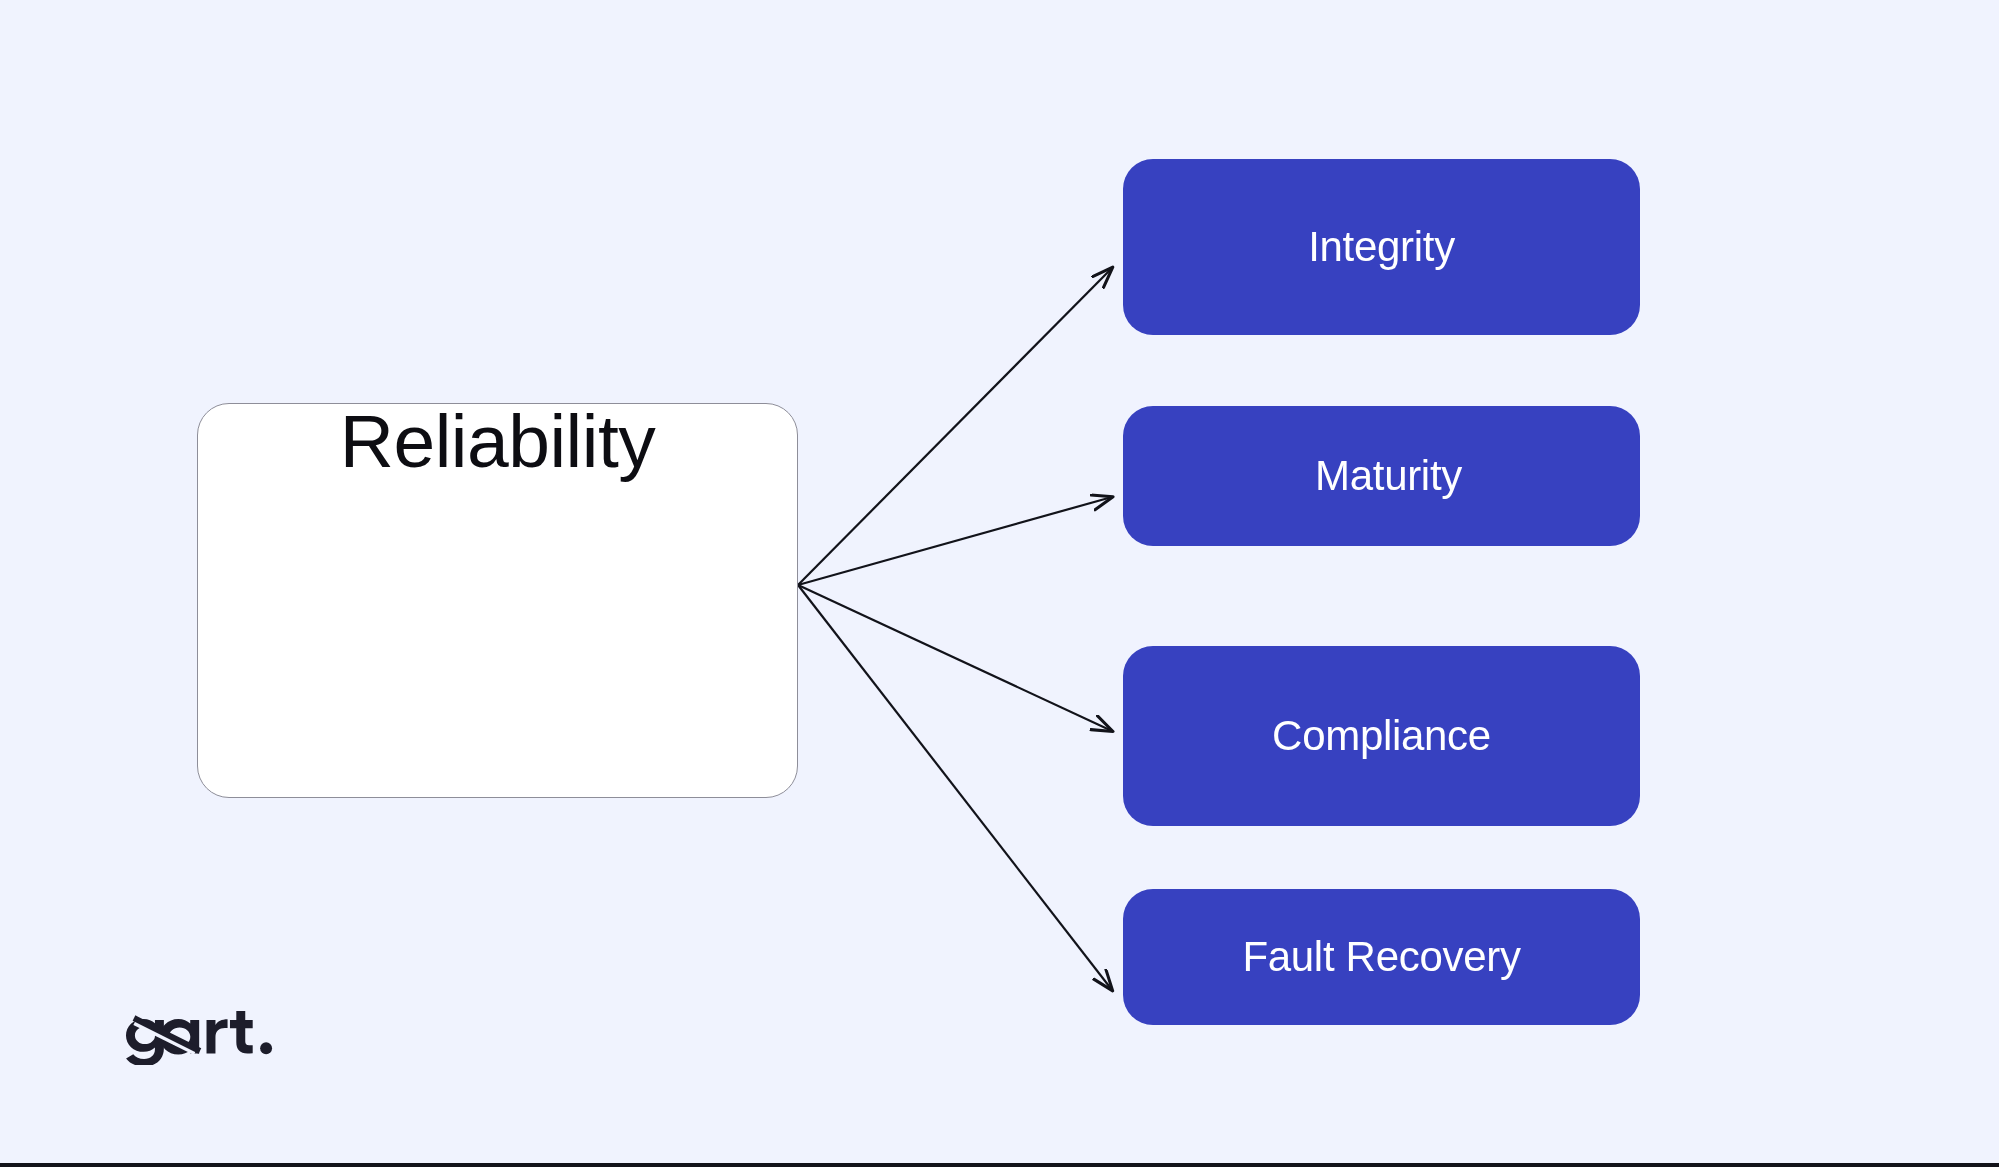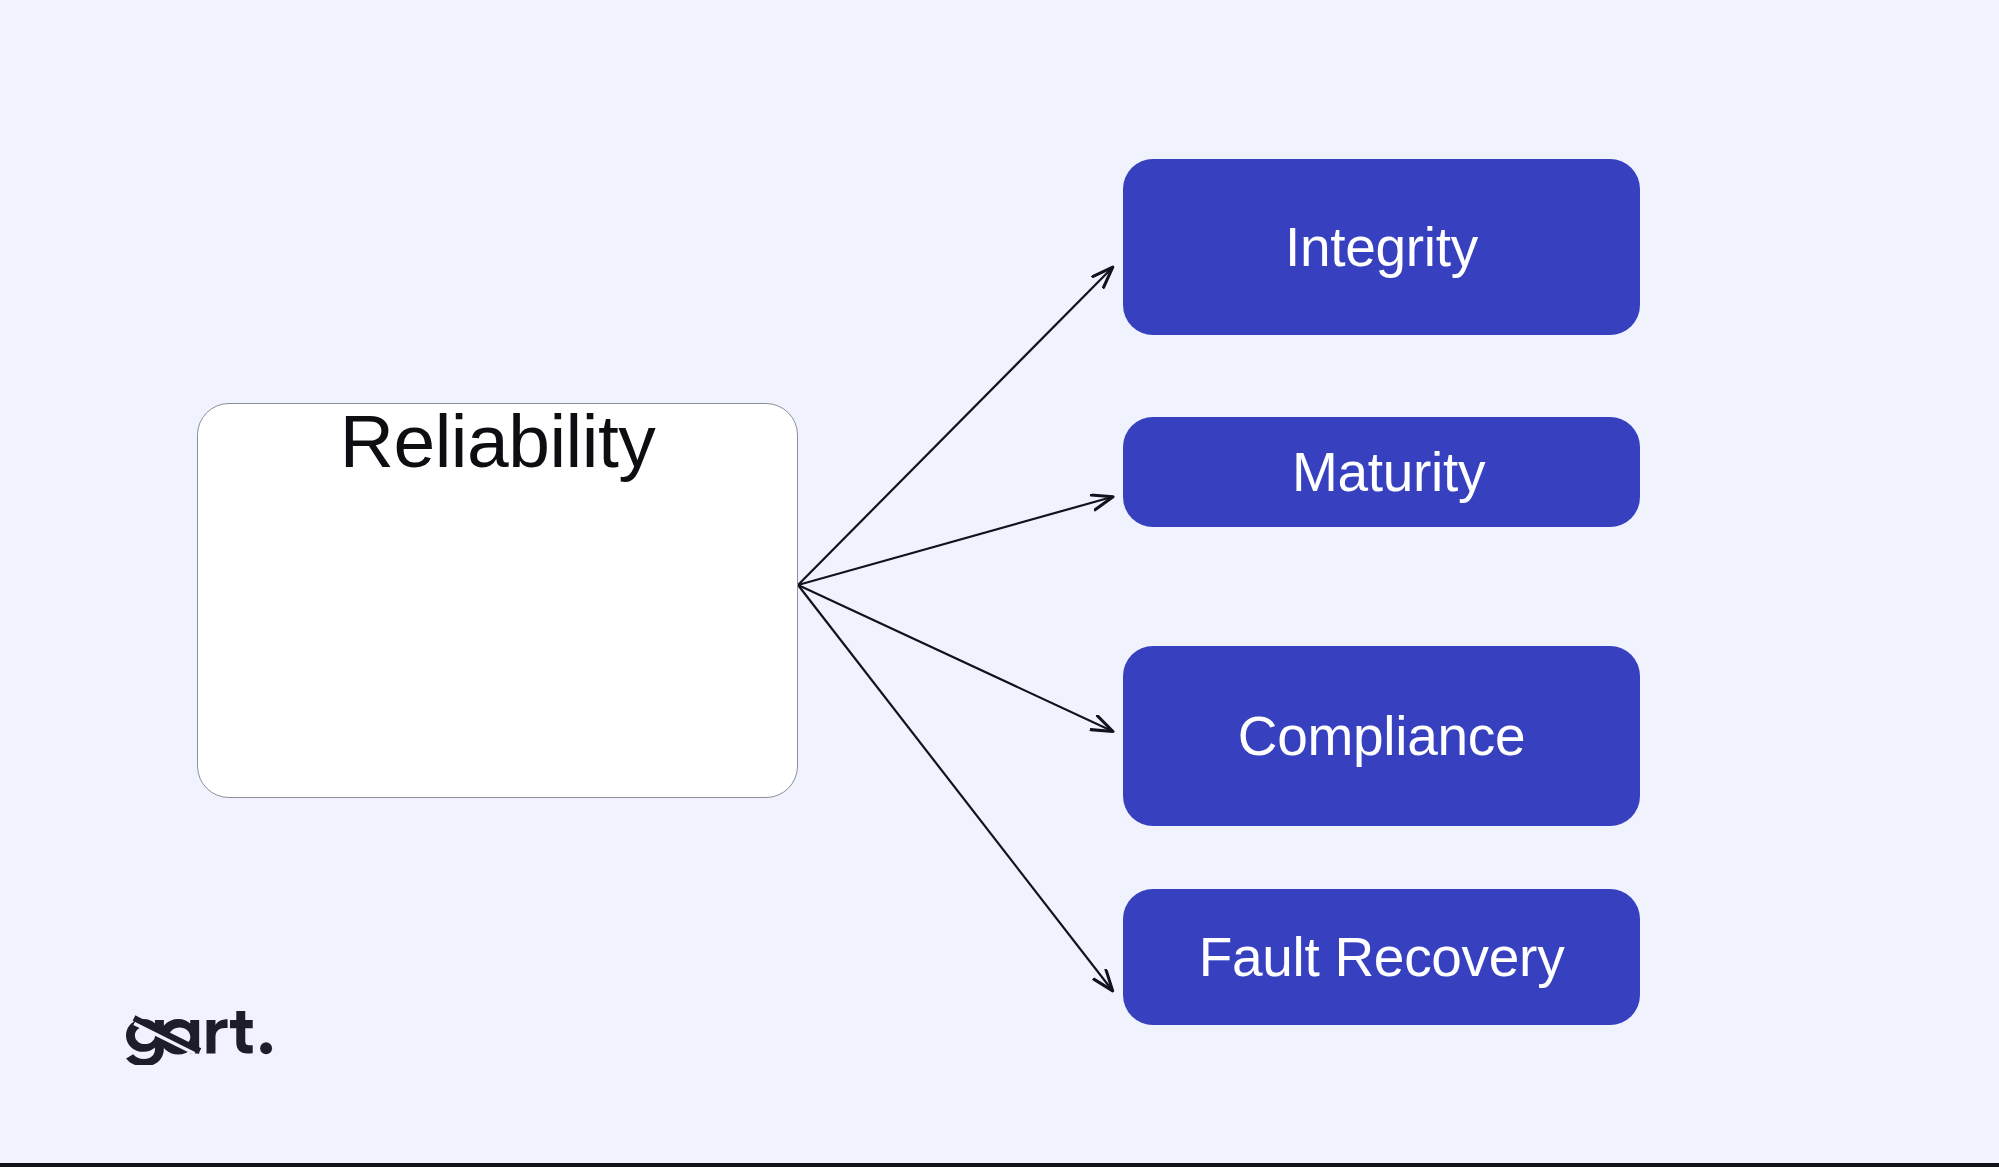--- a/index.html
+++ b/index.html
@@ -60,29 +60,29 @@
     left: 1123px;
     width: 517px;
     background: #3741c0;
     border-radius: 30px;
     box-sizing: border-box;
     display: flex;
     align-items: center;
     justify-content: center;
   }
   .target-label {
-    font-size: 55px;
+    font-size: 42px;
     color: #ffffff;
     letter-spacing: -0.3px;
     line-height: 1;
     white-space: nowrap;
   }
 
   .node-integrity      { top: 159px; height: 176px; }
-  .node-maturity       { top: 417px; height: 110px; padding-left: 14px; }
+  .node-maturity       { top: 406px; height: 140px; padding-left: 14px; }
   .node-compliance     { top: 646px; height: 180px; text-align: right; }
   .node-faultrecovery  { top: 889px; height: 136px; }
 
   
   .brand-logo {
     position: absolute;
     left: 120px;
     top: 1011px;
     width: 160px;
     height: 54px;

